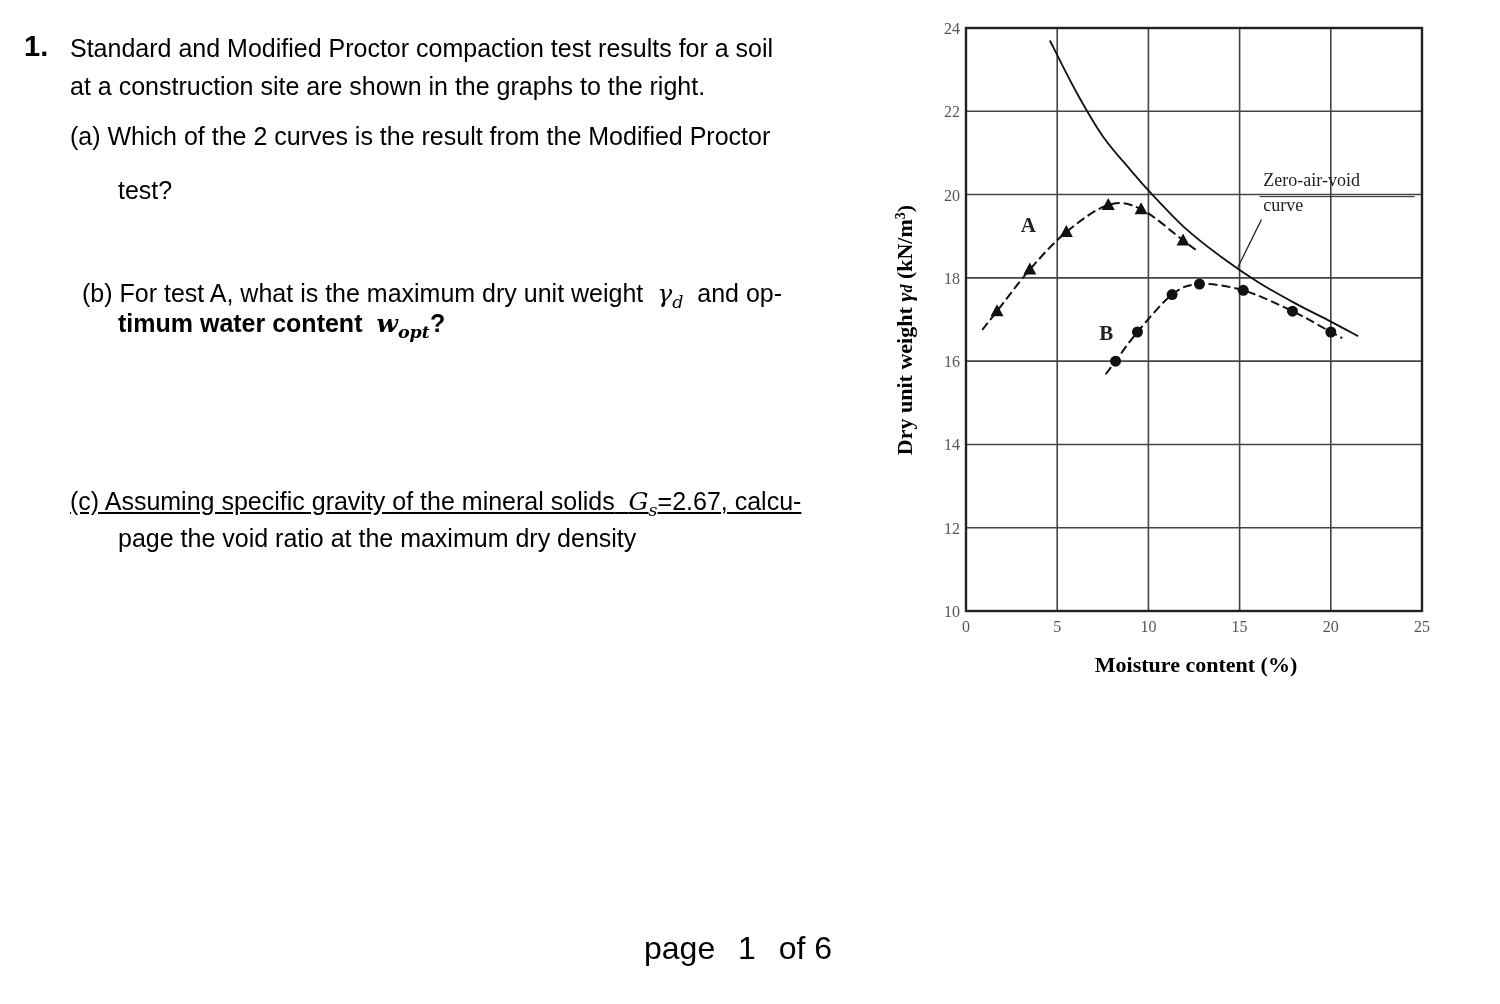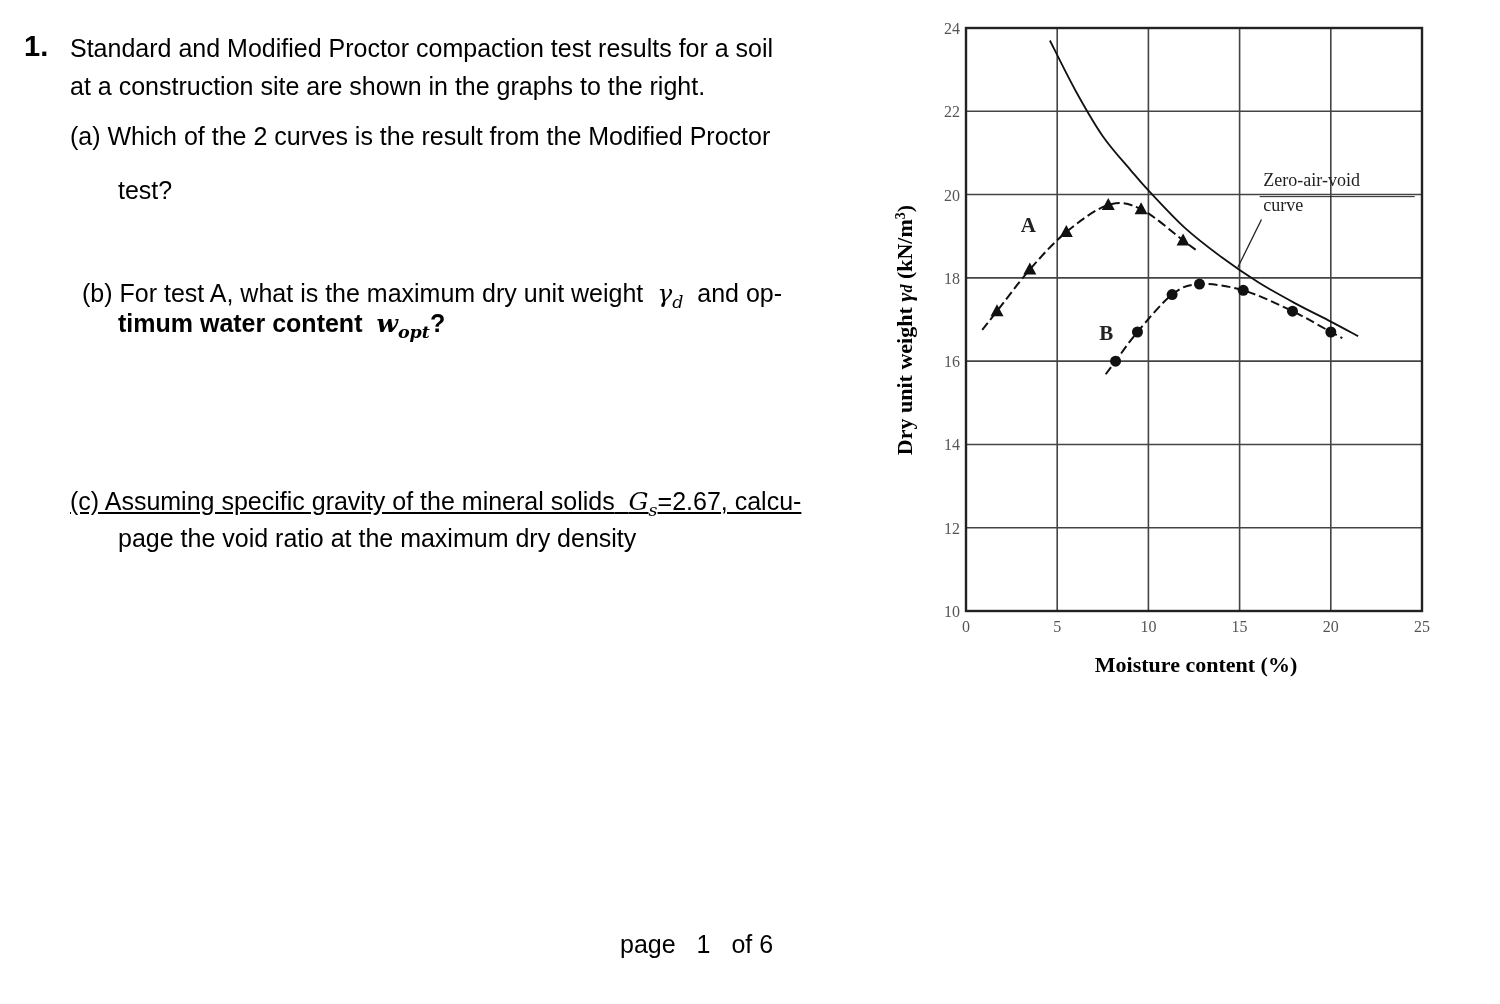--- a/index.html
+++ b/index.html
@@ -1,21 +1,21 @@
 <!DOCTYPE html>
 <html><head>
 <meta charset="utf-8">
 <style>
   html, body { margin:0; padding:0; background:#ffffff; }
   body { width:1500px; height:1004px; position:relative; overflow:hidden; font-family:"Liberation Sans", "DejaVu Sans", sans-serif; color:#000; }
   .qnum { position:absolute; left:24px; top:30px; font-size:29px; font-weight:bold; }
   .line { position:absolute; white-space:nowrap; font-size:25px; }
   .math { font-family:"DejaVu Serif", "Liberation Serif", serif; font-style:italic; }
   .sub { font-size:0.7em; vertical-align:-0.35em; }
-  .footer { position:absolute; left:620px; top:930px; font-size:25px; white-space:nowrap; }
+  .footer { position:absolute; left:644px; top:930px; font-size:32px; white-space:nowrap; }
   .footer span { margin-right:14px; }
   svg text { font-family:"Liberation Serif", "DejaVu Serif", serif; }
 </style>
 </head>
 <body>
 
 <div class="qnum">1.</div>
 
 <div class="line" style="left:70px; top:34px;">Standard and Modified Proctor compaction test results for a soil</div>
 <div class="line" style="left:70px; top:72px;">at a construction site are shown in the graphs to the right.</div>

